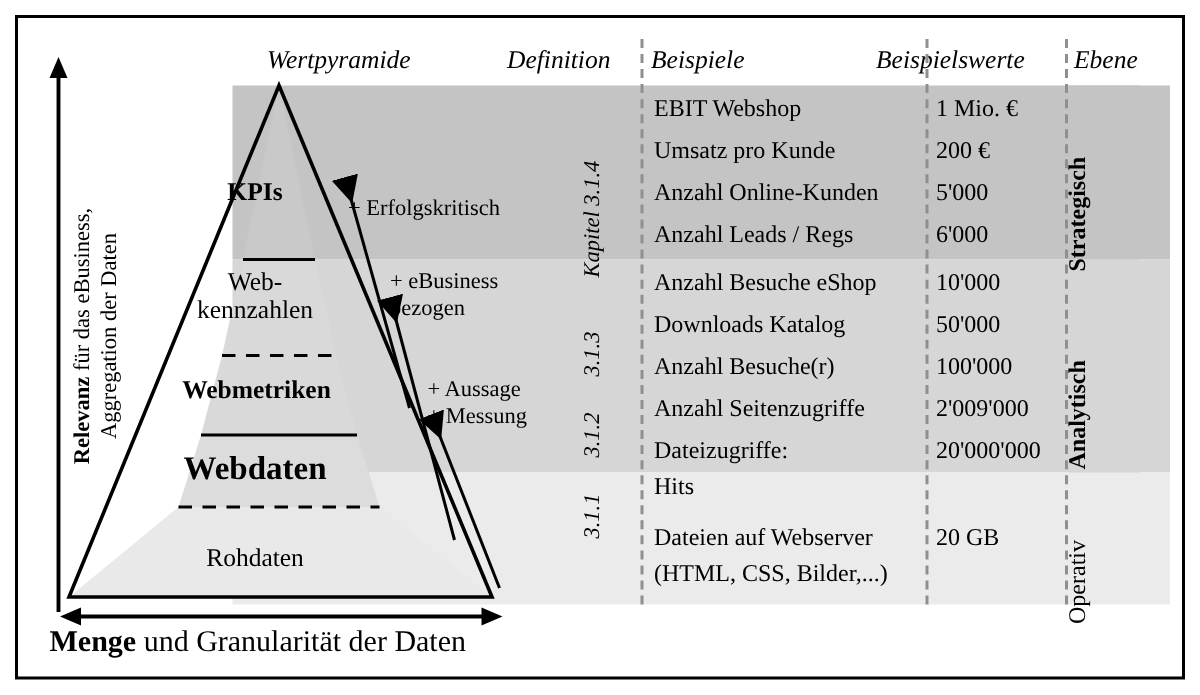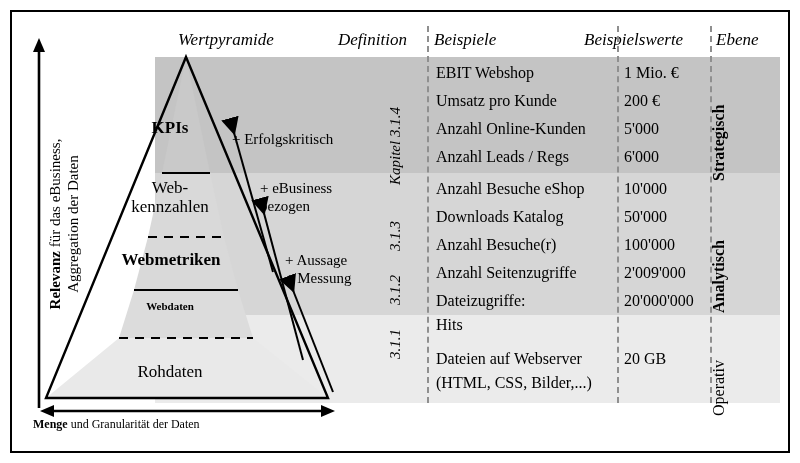--- a/index.html
+++ b/index.html
@@ -17,37 +17,37 @@
   #band-ebene-anal{left:712px;top:173px;width:48px;height:142px;background:#d6d6d6;}
 
   
   #pyramid{position:absolute;left:40px;top:50px;width:300px;height:355px;}
   #pyramid svg{display:block;}
 
   .pyr-label{position:absolute;text-align:center;font-family:"Liberation Serif",serif;line-height:1.12;white-space:pre-line;}
   #lbl-kpis{left:115px;top:118px;width:110px;font-size:17px;font-weight:bold;}
   #lbl-webkennzahlen{left:95px;top:178px;width:150px;font-size:17px;font-weight:normal;}
   #lbl-webmetriken{left:78px;top:250px;width:186px;font-size:17px;font-weight:bold;}
-  #lbl-webdaten{left:95px;top:300px;width:150px;font-size:11px;font-weight:bold;}
+  #lbl-webdaten{left:95px;top:300px;width:150px;font-size:22px;font-weight:bold;}
   #lbl-rohdaten{left:95px;top:362px;width:150px;font-size:17px;font-weight:normal;}
 
   
   #arrows{position:absolute;left:215px;top:100px;width:130px;height:300px;}
   .annot{position:absolute;font-size:15px;line-height:1.18;white-space:pre-line;font-family:"Liberation Serif",serif;}
   #annot-erfolgskritisch{left:232px;top:120px;margin-top:11px;}
   #annot-ebusiness{left:260px;top:180px;}
   #annot-aussage{left:285px;top:252px;}
 
   
   #y-axis{position:absolute;left:36px;top:38px;width:6px;height:370px;}
   #y-axis-label{position:absolute;left:-132px;top:168px;width:320px;text-align:center;
       transform:rotate(-90deg);font-size:15px;line-height:1.2;white-space:pre-line;}
   #y-axis-label b{font-weight:bold;}
   #x-axis{position:absolute;left:40px;top:404px;width:295px;height:14px;}
-  #x-axis-label{position:absolute;left:33px;top:417px;font-size:12px;}
+  #x-axis-label{position:absolute;left:33px;top:417px;font-size:20px;}
   #x-axis-label b{font-weight:bold;}
 
   
   .col-head{position:absolute;font-style:italic;font-size:17px;font-family:"Liberation Serif",serif;white-space:nowrap;}
   #head-wertpyramide{left:178px;top:30px;}
   #head-definition{left:338px;top:30px;}
   #head-beispiele{left:434px;top:30px;}
   #head-beispielswerte{left:584px;top:30px;}
   #head-ebene{left:716px;top:30px;text-align:center;}
 

